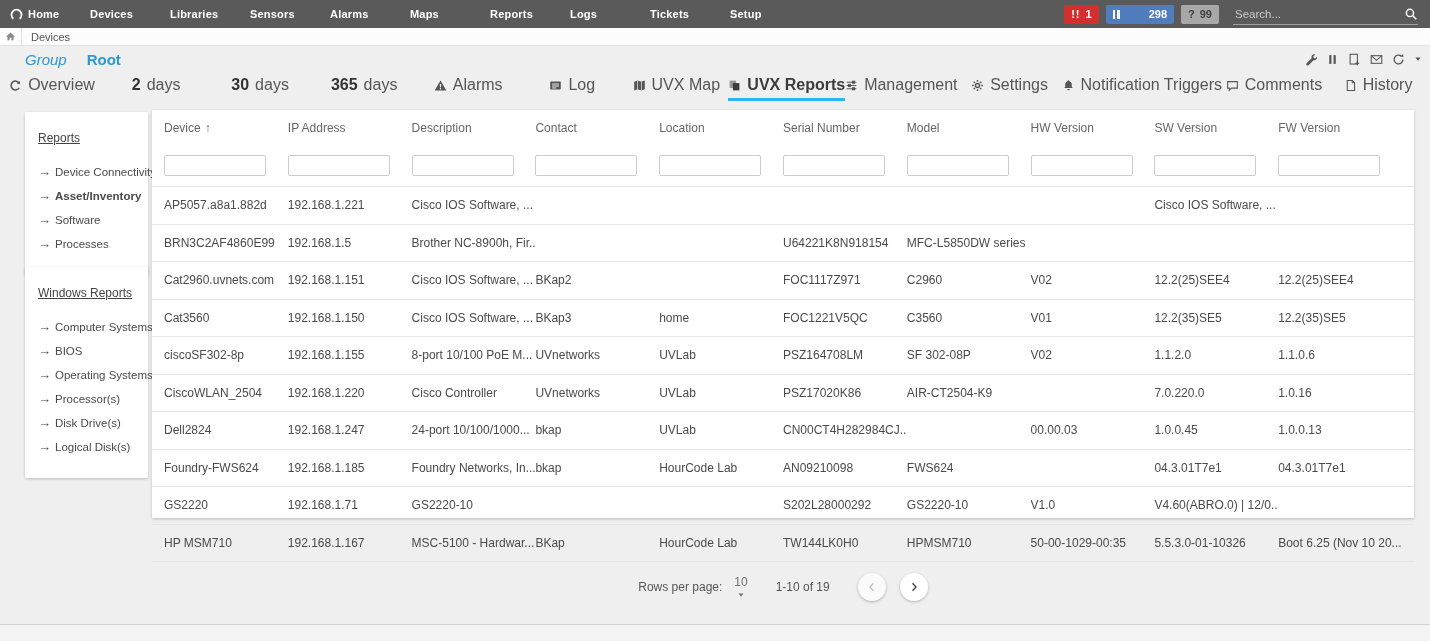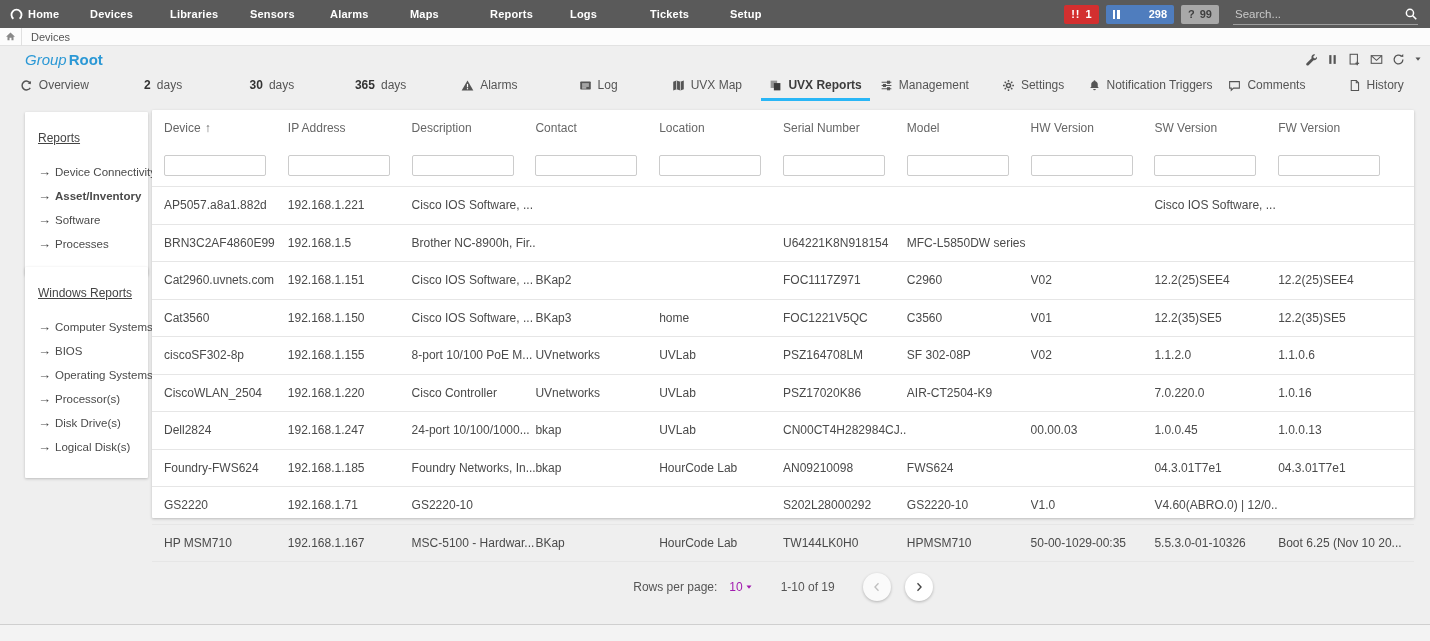--- a/index.html
+++ b/index.html
@@ -47,32 +47,32 @@
     position:absolute; top:28px; left:0; right:0; height:18px; background:#fcfcfc;
     border-bottom:1px solid #e2e2e2; display:flex; align-items:center; font-size:11px; color:#555;
   }
   .breadcrumb .icon { color:#888; padding:0 5px; cursor:pointer; }
   .breadcrumb .icon svg { width:11px; height:11px; }
   .breadcrumb .sep { width:1px; height:18px; background:#e0e0e0; margin-right:9px; }
 
   
   .title-row { position:absolute; top:46px; left:0; right:0; height:26px; display:flex; align-items:center; }
   .page-title { margin-left:25px; font-size:15px; }
-  .page-title .prefix { font-style:italic; margin-right:2px; }
+  .page-title .prefix { font-style:italic; margin-right:20px; }
   .page-title .name { font-weight:700; }
   .title-actions { margin-left:auto; margin-right:8px; display:flex; align-items:center; gap:9px; color:#555; }
   .title-actions .icon { cursor:pointer; }
   .title-actions .icon svg { width:13px; height:13px; }
   .title-actions .icon.caret svg { width:8px; height:8px; }
 
   
   .tabs { position:absolute; top:72px; left:0; right:0; height:29px; display:flex; }
   .tab {
     flex:1; display:flex; align-items:center; justify-content:center; gap:6px;
-    font-size:12px; color:#555; cursor:pointer; border-bottom:3px solid transparent; white-space:nowrap;
+    font-size:16px; color:#555; cursor:pointer; border-bottom:3px solid transparent; white-space:nowrap;
   }
   .tab.active { color:#3c3c3c; font-weight:700; }
   .tab .num { font-weight:700; color:#333; }
   .tab .icon svg { width:13px; height:13px; }
 
   
   .card { position:absolute; background:#fff; box-shadow:0 1px 3px rgba(0,0,0,.22); border-radius:1px; }
   .sidebar-card { left:25px; width:123px; padding:16px 4px 14px 13px; }
   #sidebar-card-0 { top:112px; }
   #sidebar-card-1 { top:267px; }
@@ -102,21 +102,21 @@
     height:37.5px; align-items:center; border-top:1px solid #e6e6e6;
     font-size:12px; color:#4a4a4a;
   }
   .trow .cell { white-space:nowrap; overflow:hidden; padding-right:10px; }
 
   .tpager {
     height:50px; border-top:1px solid #e6e6e6; display:flex; align-items:center;
     justify-content:center; gap:28px; font-size:12px; color:#555;
   }
   .rpp { display:flex; align-items:center; gap:12px; }
-  .rpp-select { display:flex; align-items:center; gap:2px; cursor:pointer; color:#a21caf; }
+  .rpp-select { display:flex; align-items:center; gap:2px; cursor:pointer; color:#737373;flex-direction:column; }
   .rpp-select .icon svg { width:8px; height:8px; }
   .pager-btns { display:flex; gap:14px; }
   .circle-btn {
     width:28px; height:28px; border-radius:50%; background:#fff; cursor:pointer;
     box-shadow:0 1px 3px rgba(0,0,0,.25); display:flex; align-items:center; justify-content:center;
   }
   .circle-btn svg { width:12px; height:12px; }
   .circle-btn.prev { color:#c0c0c0; background:#fafafa; }
   .circle-btn.next { color:#444; }
 

